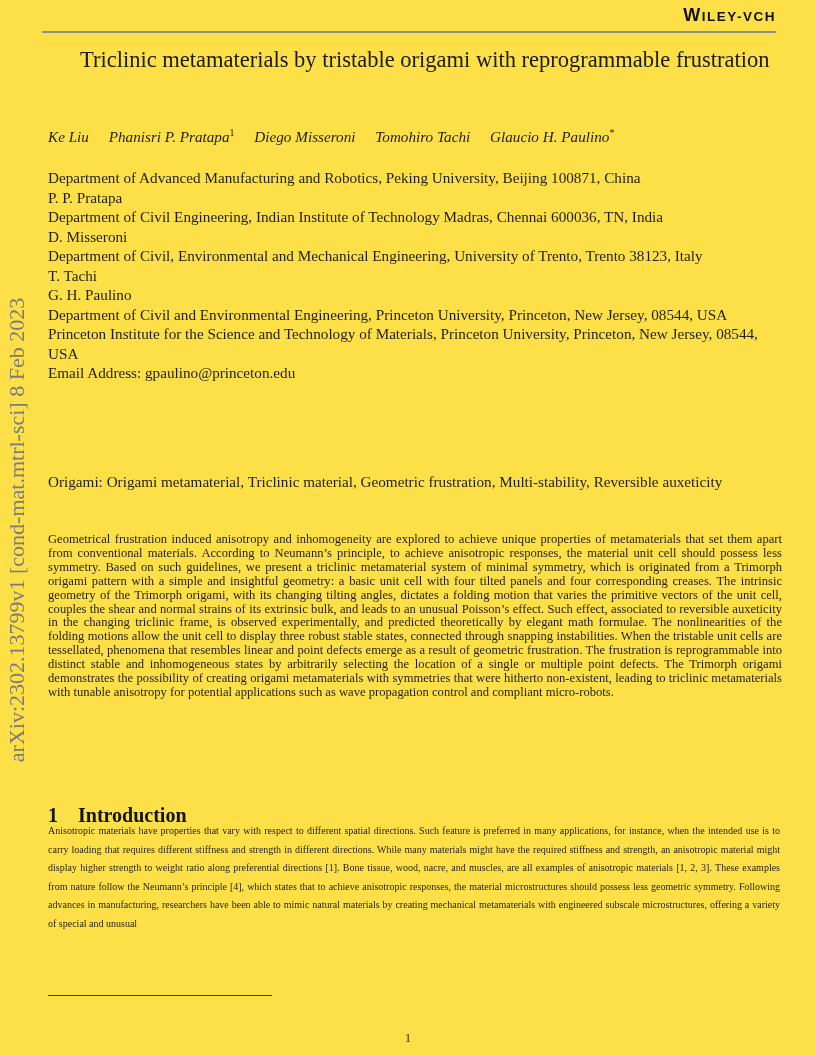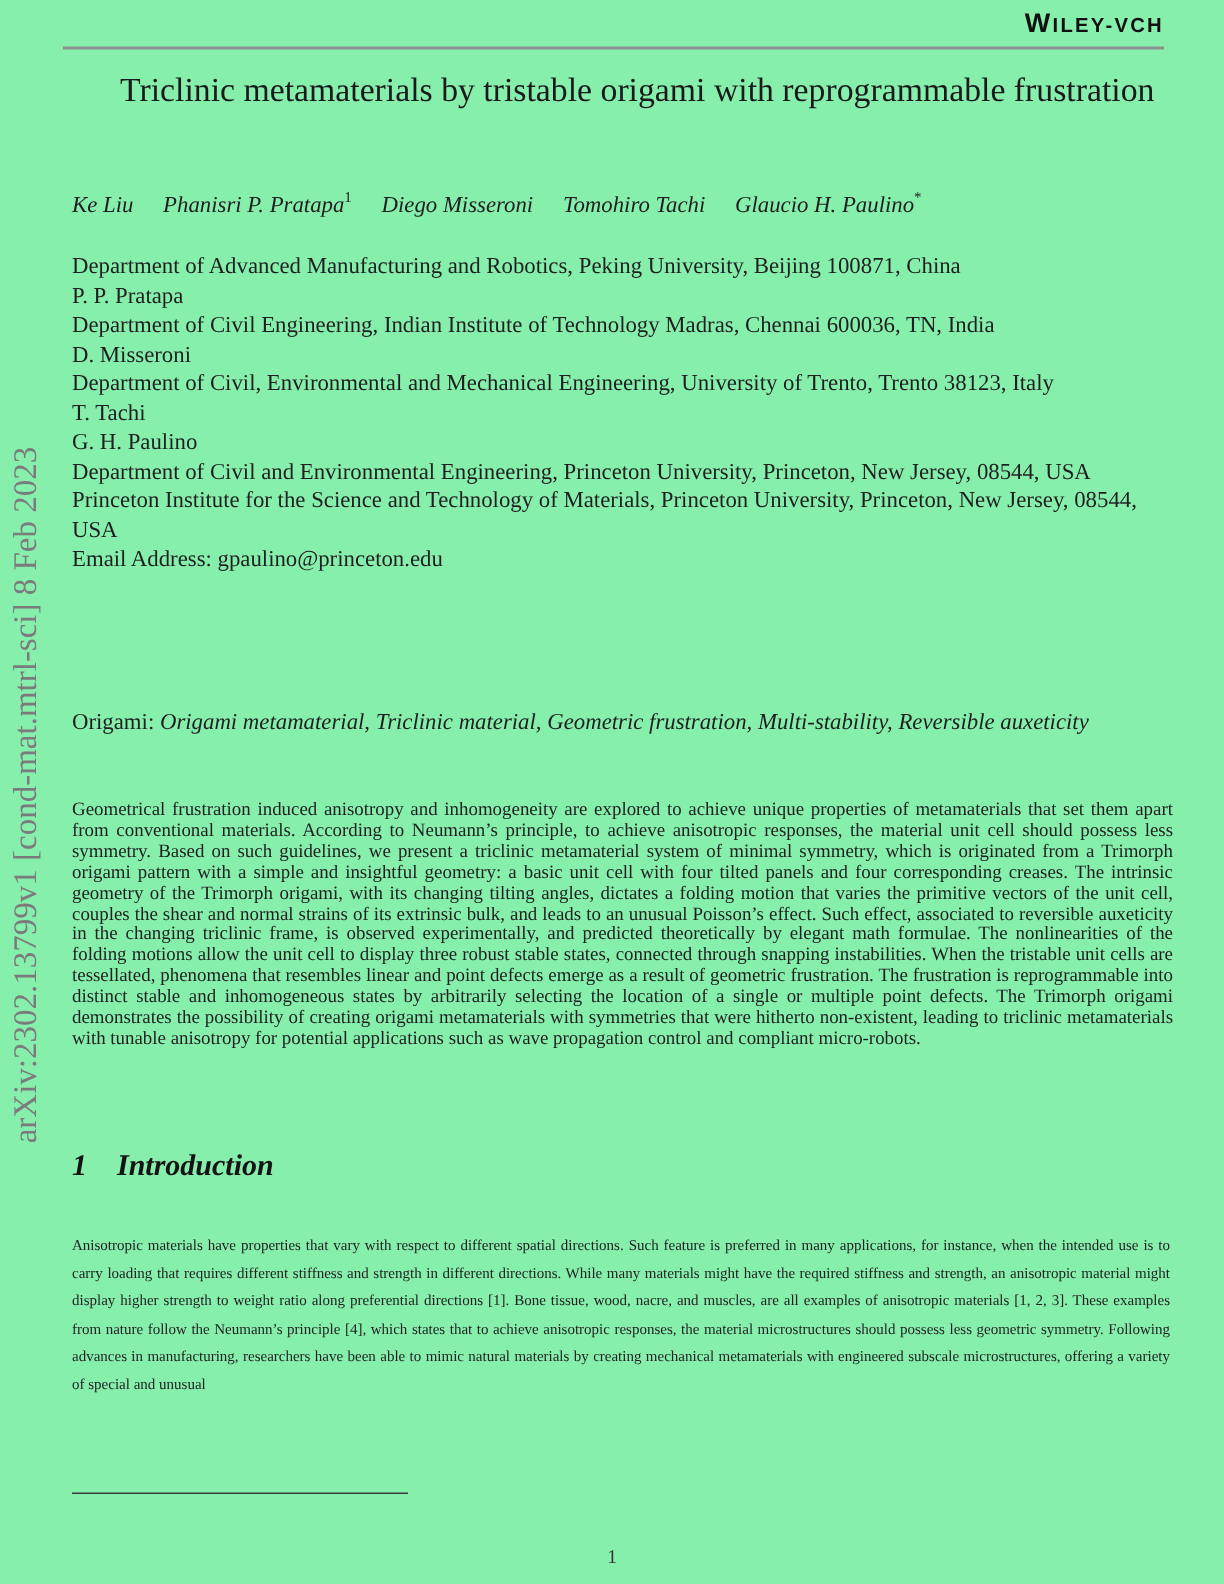--- a/index.html
+++ b/index.html
@@ -4,21 +4,21 @@
 <style>
   html, body {
     margin: 0;
     padding: 0;
     background: #ffffff;
   }
   .page {
     position: relative;
     width: 816px;
     height: 1056px;
-    background: #86efac;
+    background: #fde047;
     overflow: hidden;
     font-family: "Liberation Serif", "DejaVu Serif", serif;
     color: #1f1f1f;
   }
 
   
   .brand {
     position: absolute;
     top: 5px;
     right: 40px;
@@ -86,41 +86,40 @@
   }
 
   .keywords {
     position: absolute;
     top: 472px;
     left: 48px;
     width: 732px;
     font-size: 15.2px;
     line-height: 19.5px;
   }
-  .keywords-text { font-style: italic; }
+  .keywords-text { }
 
   .abstract {
     position: absolute;
     top: 533px;
     left: 48px;
     width: 734px;
     font-size: 12.6px;
     line-height: 13.9px;
     text-align: justify;
     hyphens: auto;
   }
 
   .section-heading {
     position: absolute;
-    top: 766px;
+    top: 804px;
     left: 48px;
     font-size: 20px;
     font-weight: 700;
     color: #141414;
-    font-style: italic;
   }
   .section-number { margin-right: 20px; }
 
   .intro-paragraph {
     position: absolute;
     top: 822px;
     left: 48px;
     width: 732px;
     font-size: 10px;
     line-height: 18.6px;

